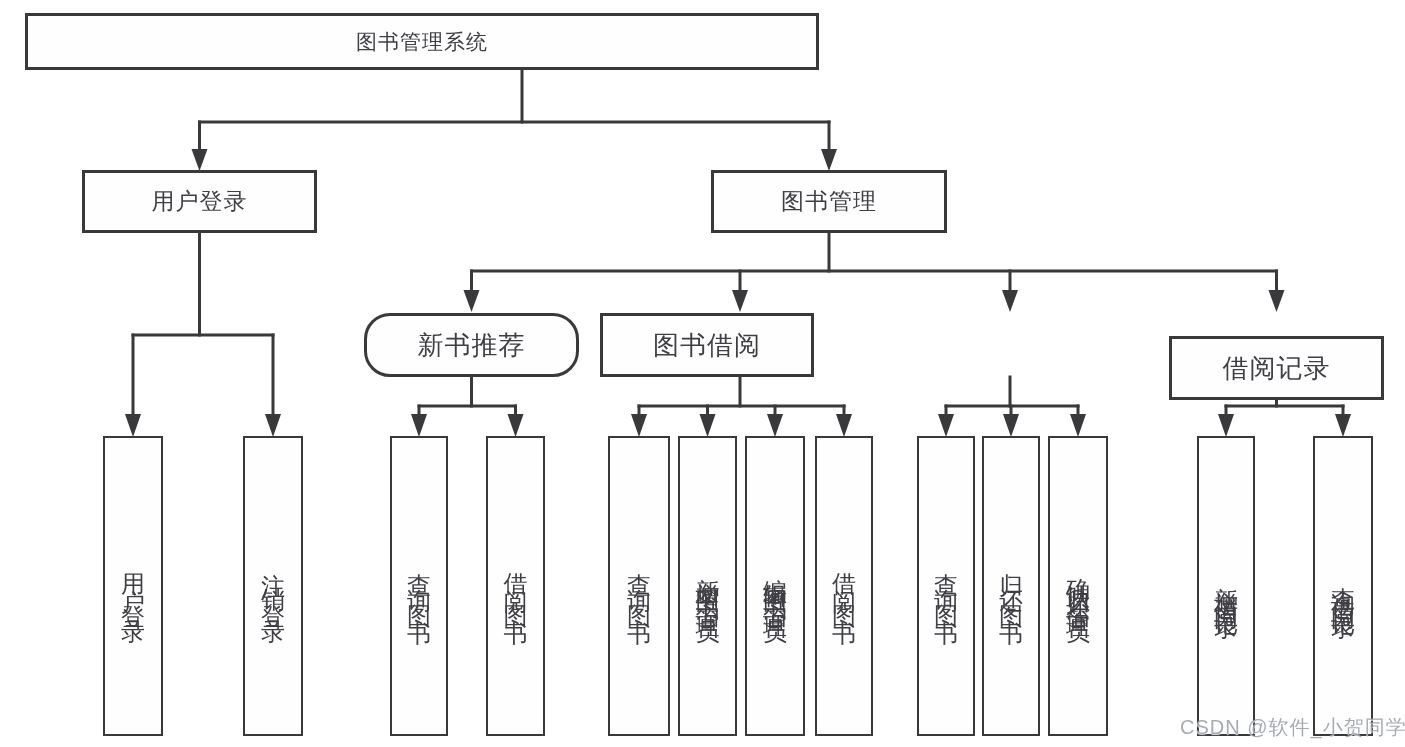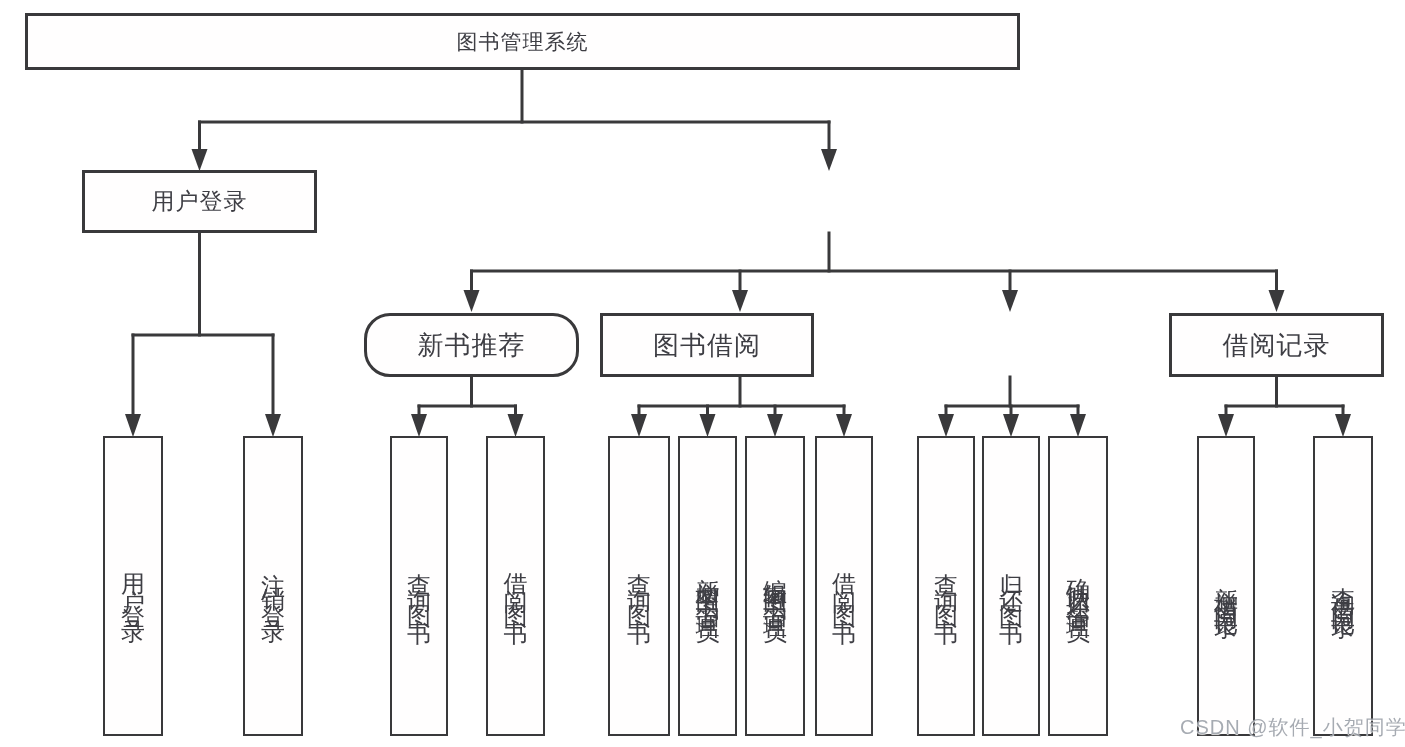--- a/index.html
+++ b/index.html
@@ -8,21 +8,21 @@
     font-family:"Liberation Sans","DejaVu Sans",sans-serif;overflow:hidden;
   }
   .lines{position:absolute;left:0;top:0;}
   .ln{stroke:#39393b;stroke-width:3;fill:none;stroke-linecap:square;}
   .ah{fill:#39393b;stroke:none;}
   .box{
     position:absolute;box-sizing:border-box;background:#fffefe;
     border:3px solid #39393b;display:flex;align-items:center;justify-content:center;
     color:#3e3e44;
   }
-  .lv1{left:25px;top:13px;width:995px;height:57px;font-size:21px;letter-spacing:1px;}
+  .lv1{left:25px;top:13px;width:794px;height:57px;font-size:21px;letter-spacing:1px;}
   .lv2{top:170px;height:63px;font-size:23px;letter-spacing:1px;}
   .lv3{top:313px;height:64px;font-size:26px;letter-spacing:1px;}
   .leaf{top:436px;height:300px;border-width:2px;}
   .vtext{
     writing-mode:vertical-rl;text-orientation:mixed;
     font-size:24px;line-height:1;letter-spacing:16px;
     display:block;
   }
   .vtext.tight{letter-spacing:6px;}
   .watermark{
@@ -98,28 +98,31 @@
     <polygon class="ah" points="1335,414 1351,414 1343,437"></polygon>
   </svg>
 
   <div class="box lv1">
     <span>图书管理系统</span>
   </div>
 
   <div class="box lv2" style="left:82px;width:235px;">
     <span>用户登录</span>
   </div>
+  <div class="box lv2" style="left:711px;width:236px;">
+    <span>图书管理</span>
+  </div>
 
   <div class="box lv3" style="left:364px;width:215px;border-radius:26px;">
     <span>新书推荐</span>
   </div>
   <div class="box lv3" style="left:600px;width:214px;">
     <span>图书借阅</span>
   </div>
-  <div class="box lv3" style="left:1169px;width:215px;">
+  <div class="box lv3" style="left:1169px;width:215px;margin-top:23px;">
     <span>借阅记录</span>
   </div>
 
   <div class="box leaf" style="left:103px;width:60px;">
     <span class="vtext">用户登录</span>
   </div>
   <div class="box leaf" style="left:243px;width:60px;">
     <span class="vtext">注销登录</span>
   </div>
 

